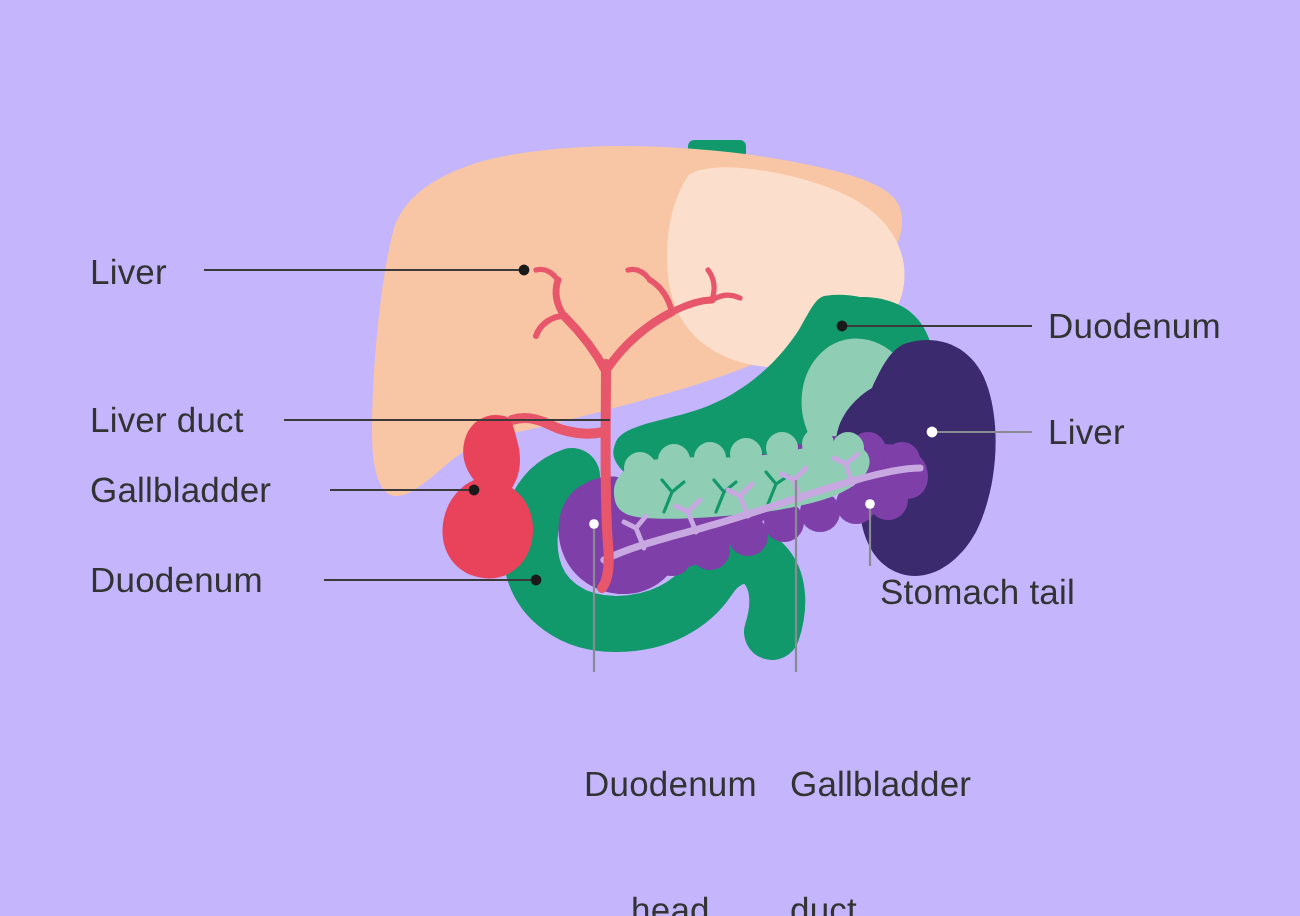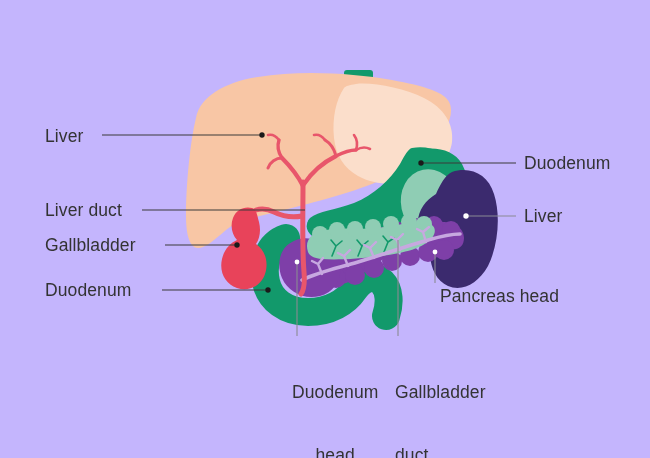--- a/index.html
+++ b/index.html
@@ -239,21 +239,21 @@
   <div class="dg-label leftal" style="left:45px; top:200px;">Liver duct</div>
 
   <div class="dg-label leftal" style="left:45px; top:280px;">Duodenum</div>
 
   <div class="dg-label leftal" style="left:45px; top:235px;">Gallbladder</div>
 
   <div class="dg-label leftal" style="left:524px; top:153px;">Duodenum</div>
 
   <div class="dg-label leftal" style="left:524px; top:206px;">Liver</div>
 
-  <div class="dg-label leftal" style="left:440px; top:286px;">Pancreas head</div>
+  <div class="dg-label leftal" style="left:440px; top:286px;">Stomach tail</div>
 
   <div class="dg-label leftal" style="left:395px; top:340px;">
     <div>Gallbladder</div>
     <div>duct</div>
   </div>
 
   <div class="dg-label center" style="left:292px; top:340px;">
     <div>Duodenum</div>
     <div>head</div>
   </div>

